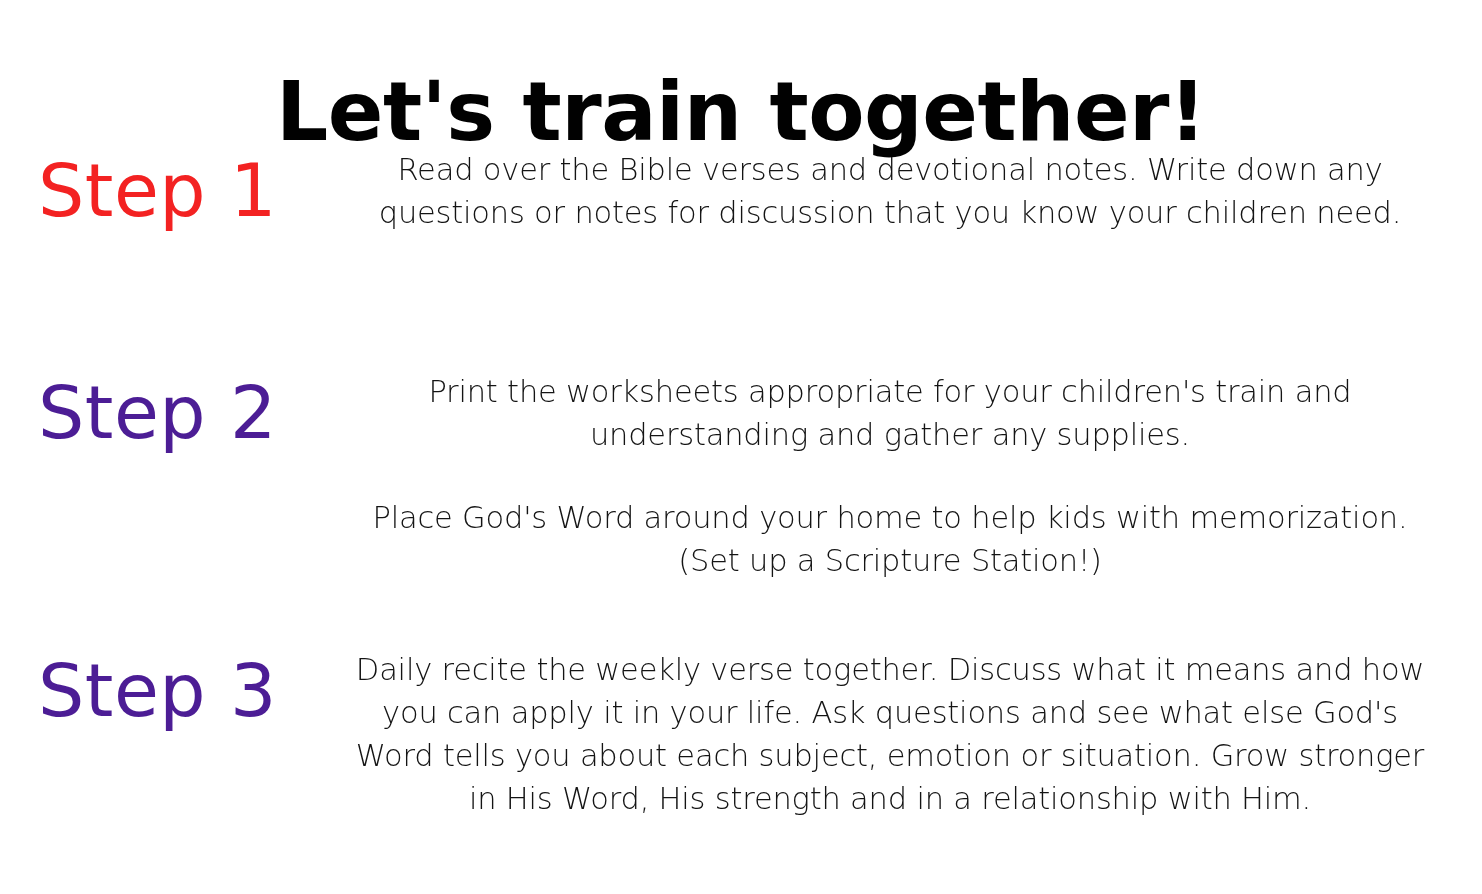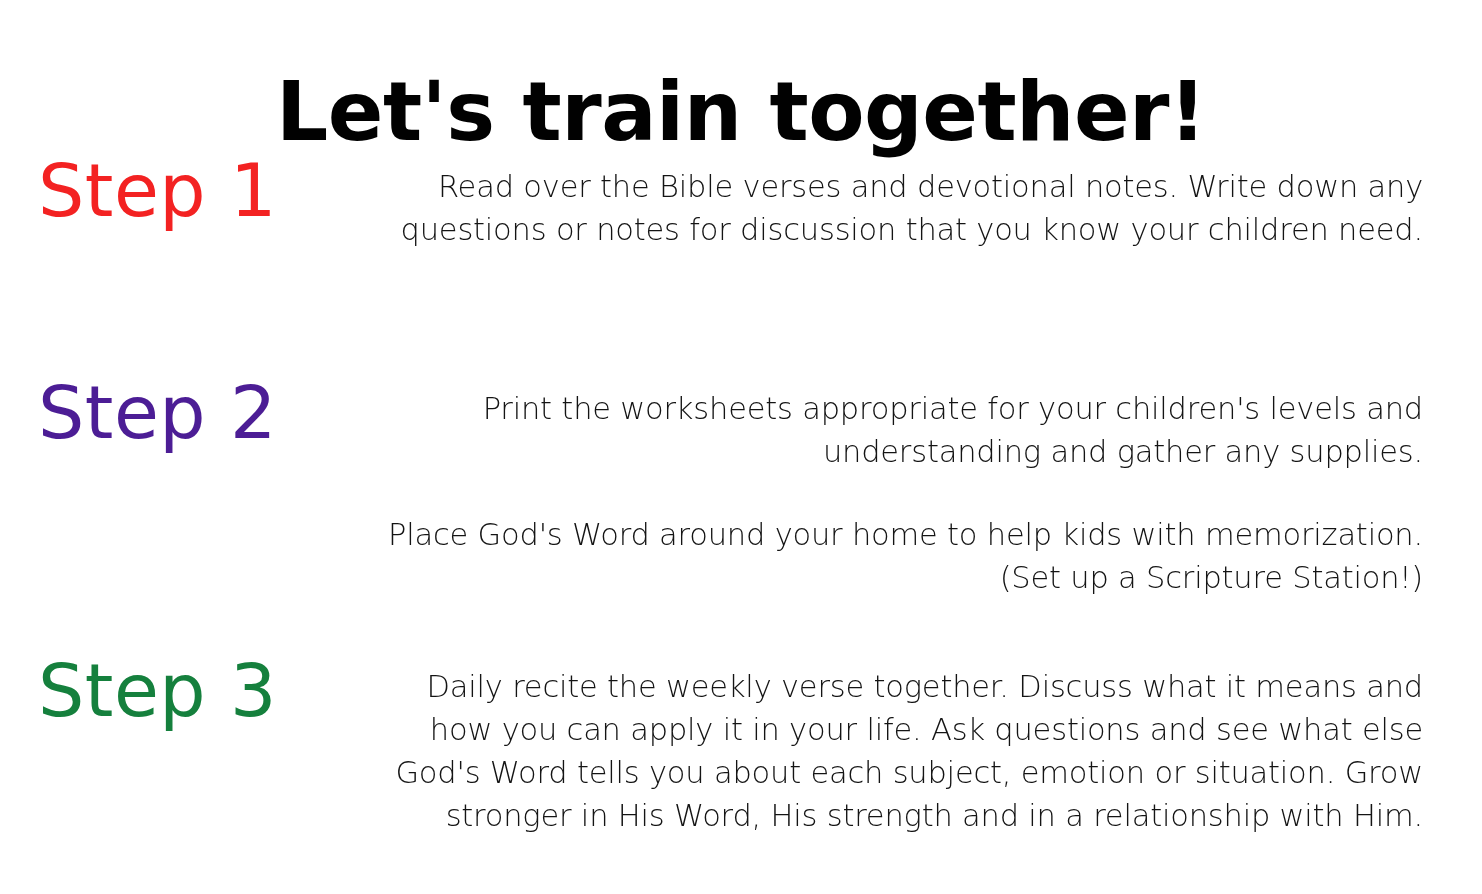--- a/index.html
+++ b/index.html
@@ -73,36 +73,36 @@
     font-size: 73px;
     line-height: 1.0;
     letter-spacing: 0.5px;
     white-space: nowrap;
     display: block;
     margin-top: 6px;
   }
 
   .step-label.tone-red    { color: #F32222; }
   .step-label.tone-yellow { color: #4c1d95; }
-  .step-label.tone-green  { color: #15803d; }
+  .step-label.tone-green  { color: #4c1d95; }
 
   .step-body-cell {
     flex: 1 1 auto;
     padding-right: 42px;
     box-sizing: border-box;
   }
 
   .step-para {
     font-family: "DejaVu Sans", sans-serif;
     font-weight: 300;
     font-size: 30.5px;
     line-height: 43px;
     color: #141414;
-    text-align: right;
-    margin: 17px;
+    text-align: center;
+    margin: 0;
     letter-spacing: -0.2px;
   }
 
   .step-para + .step-para {
     margin-top: 40px;
   }
 </style>
 </head>
 <body>
 
@@ -119,21 +119,21 @@
       <div class="step-body-cell">
         <p class="step-para">Read over the Bible verses and devotional notes. Write down any questions or notes for discussion that you know your children need.</p>
       </div>
     </div>
 
     <div class="step-row row-2">
       <div class="step-label-cell">
         <span class="step-label tone-yellow">Step 2</span>
       </div>
       <div class="step-body-cell">
-        <p class="step-para">Print the worksheets appropriate for your children's levels and understanding and gather any supplies.</p>
+        <p class="step-para">Print the worksheets appropriate for your children's train and understanding and gather any supplies.</p>
         <p class="step-para">Place God's Word around your home to help kids with memorization. (Set up a Scripture Station!)</p>
       </div>
     </div>
 
     <div class="step-row row-3">
       <div class="step-label-cell">
         <span class="step-label tone-green">Step 3</span>
       </div>
       <div class="step-body-cell">
         <p class="step-para">Daily recite the weekly verse together. Discuss what it means and how you can apply it in your life. Ask questions and see what else God's Word tells you about each subject, emotion or situation. Grow stronger in His Word, His strength and in a relationship with Him.</p>

